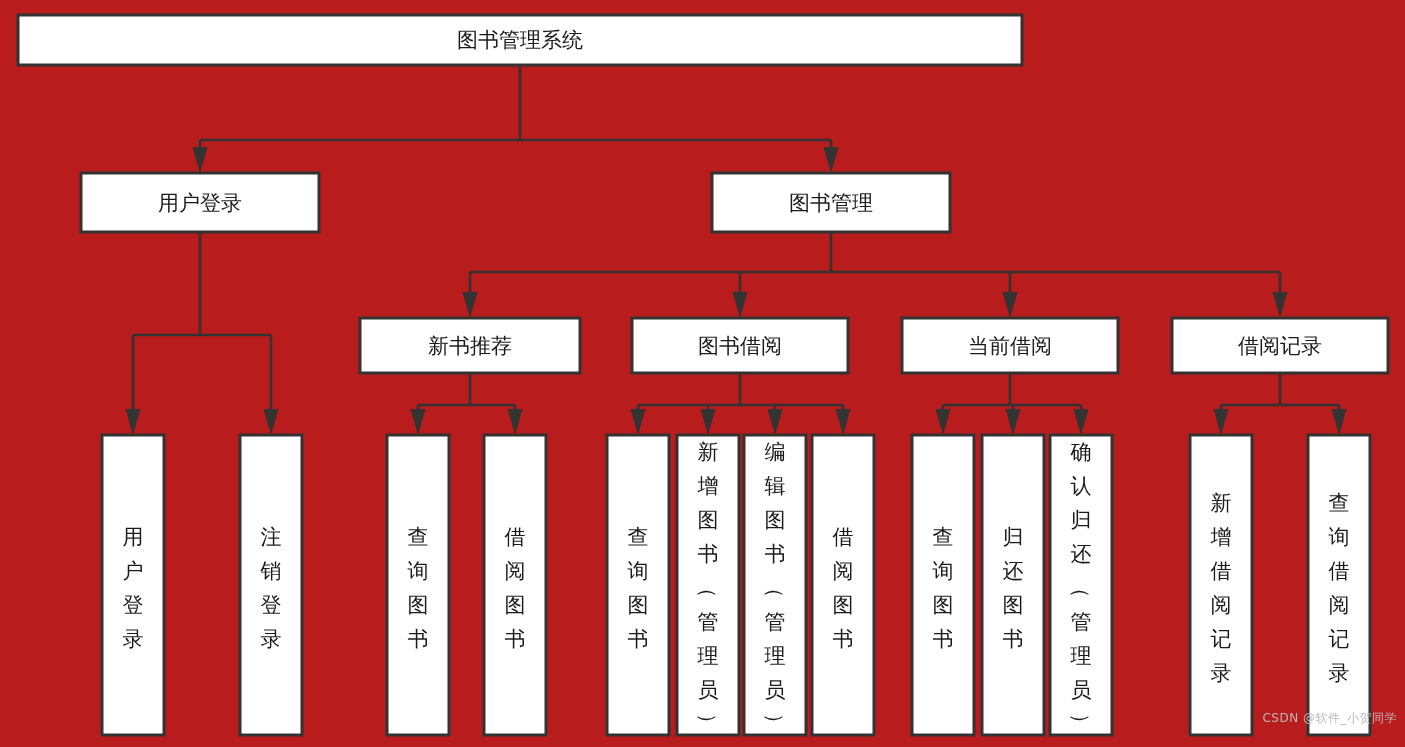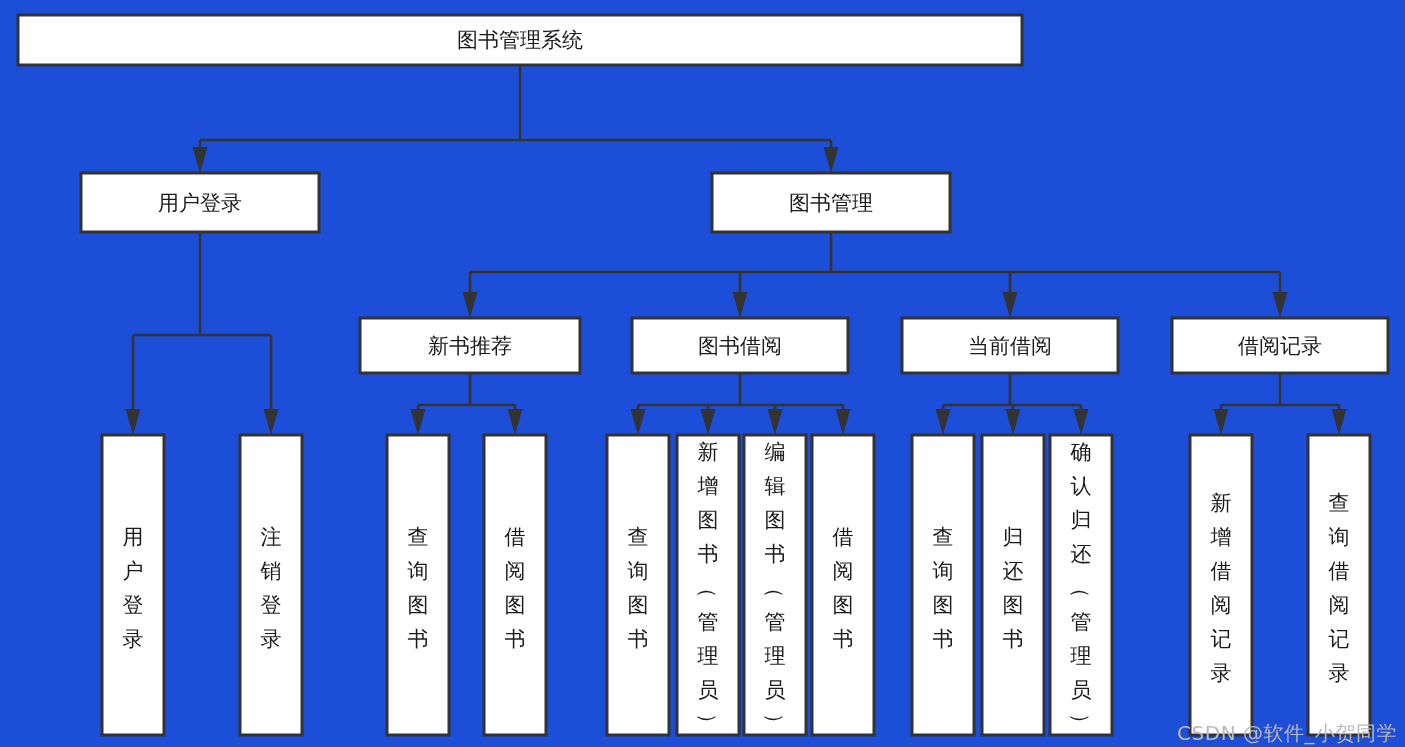--- a/index.html
+++ b/index.html
@@ -11,21 +11,21 @@
   body {
     font-family: "DejaVu Sans", "Liberation Sans", sans-serif;
     width: 1405px;
     height: 747px;
     overflow: hidden;
   }
   #diagram-root {
     position: relative;
     width: 1405px;
     height: 747px;
-    background: #1d4ed8;
+    background: #b91c1c;
   }
   svg#tree-svg {
     position: absolute;
     left: 0;
     top: 0;
     width: 1405px;
     height: 747px;
     display: block;
   }
   .node-box {
@@ -52,23 +52,23 @@
   }
   .node-label-v {
     font-family: "DejaVu Sans", "Liberation Sans", sans-serif;
     font-size: 21px;
     fill: #1a1a1a;
     text-anchor: middle;
   }
   .watermark {
     position: absolute;
     right: 8px;
-    bottom: 0;
+    bottom: 20px;
     font-family: "DejaVu Sans", "Liberation Sans", sans-serif;
-    font-size: 20px;
+    font-size: 12px;
     color: #b9b9b9;
     letter-spacing: 0.5px;
     white-space: nowrap;
     user-select: none;
   }
 </style>
 </head>
 <body>
 
 <div id="diagram-root">

